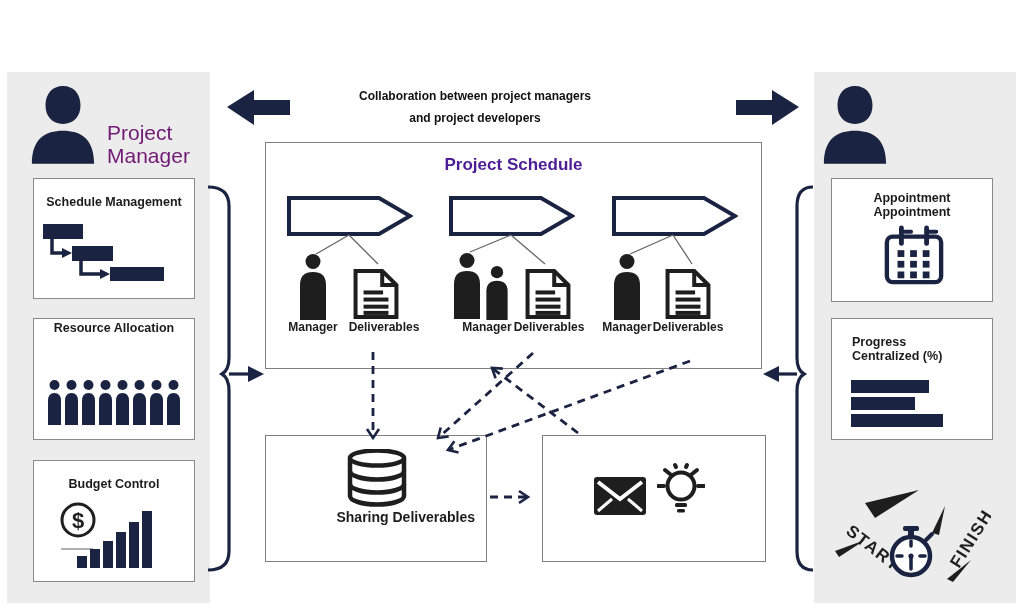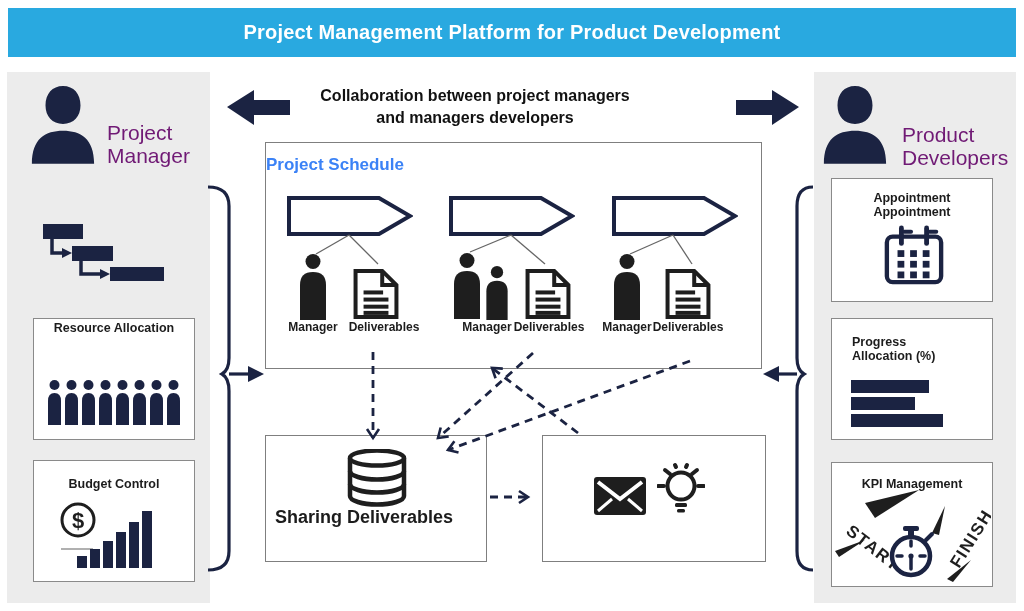--- a/index.html
+++ b/index.html
@@ -6,59 +6,55 @@
   #canvas{position:relative;width:1024px;height:611px;background:#fff;overflow:hidden;
           font-family:"Liberation Sans",sans-serif;color:#1a1a1a;}
   .abs{position:absolute;}
   .header{background:#29a9e0;display:flex;align-items:center;justify-content:center;
           color:#fff;font-size:20px;font-weight:bold;letter-spacing:.2px;}
   .panel{background:#ececec;}
   .wbox{background:#fff;border:1px solid #8a8a8a;}
   .box-title{font-weight:bold;font-size:12.5px;text-align:center;color:#1c1c1c;}
   .box-title-left{font-weight:bold;font-size:12.5px;text-align:left;color:#1c1c1c;}
   .persona-label{font-weight:normal;font-size:21px;line-height:23px;color:#701a75;}
-  .collab{font-weight:bold;font-size:16px;line-height:22px;text-align:center;color:#111;}
-  .sched-title{font-weight:bold;font-size:17px;color:#3b82f6;}
+  .collab{font-weight:bold;font-size:12px;line-height:22px;text-align:center;color:#111;}
+  .sched-title{font-weight:bold;font-size:17px;text-align:center;color:#4c1d95;}
   .mini-label{font-weight:bold;font-size:12px;text-align:center;color:#1c1c1c;white-space:nowrap;}
-  .db-label{font-weight:bold;font-size:18px;line-height:19px;text-align:left;color:#1c1c1c;}
+  .db-label{font-weight:bold;font-size:14px;line-height:19px;text-align:right;color:#1c1c1c;}
   .delivery-label{font-weight:bold;font-size:15px;text-align:center;color:#1c1c1c;}
   svg{display:block;}
 </style>
 </head>
 <body>
 
 <div id="canvas">
 
-  <div class="abs header" style="left:8px;top:8px;width:1008px;height:49px;">
-    <span>Project Management Platform for Product Development</span>
-  </div>
 
   <div class="abs panel" style="left:7px;top:72px;width:203px;height:531px;"></div>
   <div class="abs panel" style="left:814px;top:72px;width:202px;height:531px;"></div>
 
   <div class="abs" style="left:28px;top:82px;">
     <svg width="70" height="84" viewBox="0 0 72 82">
       <path fill="#1b2342" d="M36 2 C47 2 54 10 54 22 C54 33 47 41 36 41 C25 41 18 33 18 22 C18 10 25 2 36 2 Z M4 82 C4 56 18 48 36 48 C54 48 68 56 68 82 Z"></path>
     </svg>
   </div>
   <div class="abs persona-label" style="left:107px;top:121px;">
     <div>Project</div>
     <div>Manager</div>
   </div>
 
   <div class="abs" style="left:820px;top:82px;">
     <svg width="70" height="84" viewBox="0 0 72 82">
       <path fill="#1b2342" d="M36 2 C47 2 54 10 54 22 C54 33 47 41 36 41 C25 41 18 33 18 22 C18 10 25 2 36 2 Z M4 82 C4 56 18 48 36 48 C54 48 68 56 68 82 Z"></path>
     </svg>
   </div>
-  <div class="abs persona-label" style="left:902px;top:123px;">
-    <div>Product</div>
-    <div>Developers</div>
-  </div>
-
+
+  <div class="abs wbox" style="left:33px;top:178px;width:160px;height:119px;">
+    <div class="box-title" style="margin-top:16px;">Schedule Management</div>
+  </div>
   <div class="abs" style="left:43px;top:224px;">
     <svg width="122" height="58" viewBox="0 0 122 58">
       <rect x="0" y="0" width="40" height="15" fill="#1b2342"></rect>
       <path d="M9,15 V29 H19" fill="none" stroke="#1b2342" stroke-width="3.5"></path>
       <polygon points="19,24 29,29 19,34" fill="#1b2342"></polygon>
       <rect x="29" y="22" width="41" height="15" fill="#1b2342"></rect>
       <path d="M38,37 V50 H57" fill="none" stroke="#1b2342" stroke-width="3.5"></path>
       <polygon points="57,45 67,50 57,55" fill="#1b2342"></polygon>
       <rect x="67" y="43" width="54" height="14" fill="#1b2342"></rect>
     </svg>
@@ -147,35 +143,32 @@
           <rect x="41" y="37" width="7" height="7"></rect>
         <rect x="15" y="48" width="7" height="7"></rect>
           <rect x="28" y="48" width="7" height="7"></rect>
           <rect x="41" y="48" width="7" height="7"></rect>
       </g>
     </svg>
   </div>
 
   <div class="abs wbox" style="left:831px;top:318px;width:160px;height:120px;">
     <div class="box-title-left" style="margin:16px 0 0 20px;">Progress</div>
-    <div class="box-title-left" style="margin-left:20px;">Allocation (%)</div>
+    <div class="box-title-left" style="margin-left:20px;">Centralized (%)</div>
   </div>
   <div class="abs" style="left:851px;top:380px;">
     <svg width="94" height="49" viewBox="0 0 94 49">
       <g fill="#1b2342">
         <rect x="0" y="0" width="78" height="13"></rect>
         <rect x="0" y="17" width="64" height="13"></rect>
         <rect x="0" y="34" width="92" height="13"></rect>
       </g>
     </svg>
   </div>
 
-  <div class="abs wbox" style="left:831px;top:462px;width:160px;height:123px;">
-    <div class="box-title" style="margin-top:14px;">KPI Management</div>
-  </div>
   <div class="abs" style="left:831px;top:489px;">
     <svg width="160" height="95" viewBox="0 0 160 95">
       <g fill="#1e1e1e">
         <polygon points="34,14 88,1 44,29"></polygon>
         <polygon points="4,62 34,51 8,68"></polygon>
         <polygon points="101,44 114,17 108,46"></polygon>
         <polygon points="116,90 140,71 122,93"></polygon>
       </g>
       <text transform="translate(14,44) rotate(38)" font-size="17" font-weight="bold" letter-spacing="1.5" fill="#1e1e1e">START</text>
       <text transform="translate(128,80) rotate(-58)" font-size="17" font-weight="bold" letter-spacing="1.5" fill="#1e1e1e">FINISH</text>
@@ -200,21 +193,21 @@
         <polygon points="0,17 27,0 27,10 63,10 63,25 27,25 27,35" fill="#1b2342"></polygon>
       </svg>
   </div>
   <div class="abs" style="left:736px;top:90px;">
     <svg width="63" height="35" viewBox="0 0 63 35">
         <polygon points="63,17 36,0 36,10 0,10 0,25 36,25 36,35" fill="#1b2342"></polygon>
       </svg>
   </div>
   <div class="abs collab" style="left:295px;top:85px;width:360px;">
     <div>Collaboration between project managers</div>
-    <div>and managers developers</div>
+    <div>and project developers</div>
   </div>
 
   <div class="abs wbox" style="left:265px;top:142px;width:495px;height:225px;border-color:#7f7f7f;">
     <div class="sched-title" style="margin-top:12px;">Project Schedule</div>
   </div>
 
   <div class="abs" style="left:287px;top:196px;">
     <svg width="126" height="40" viewBox="0 0 126 40">
         <polygon points="2,2 92,2 123,20 92,38 2,38" fill="#fff" stroke="#1b2342" stroke-width="4"></polygon>
       </svg>

